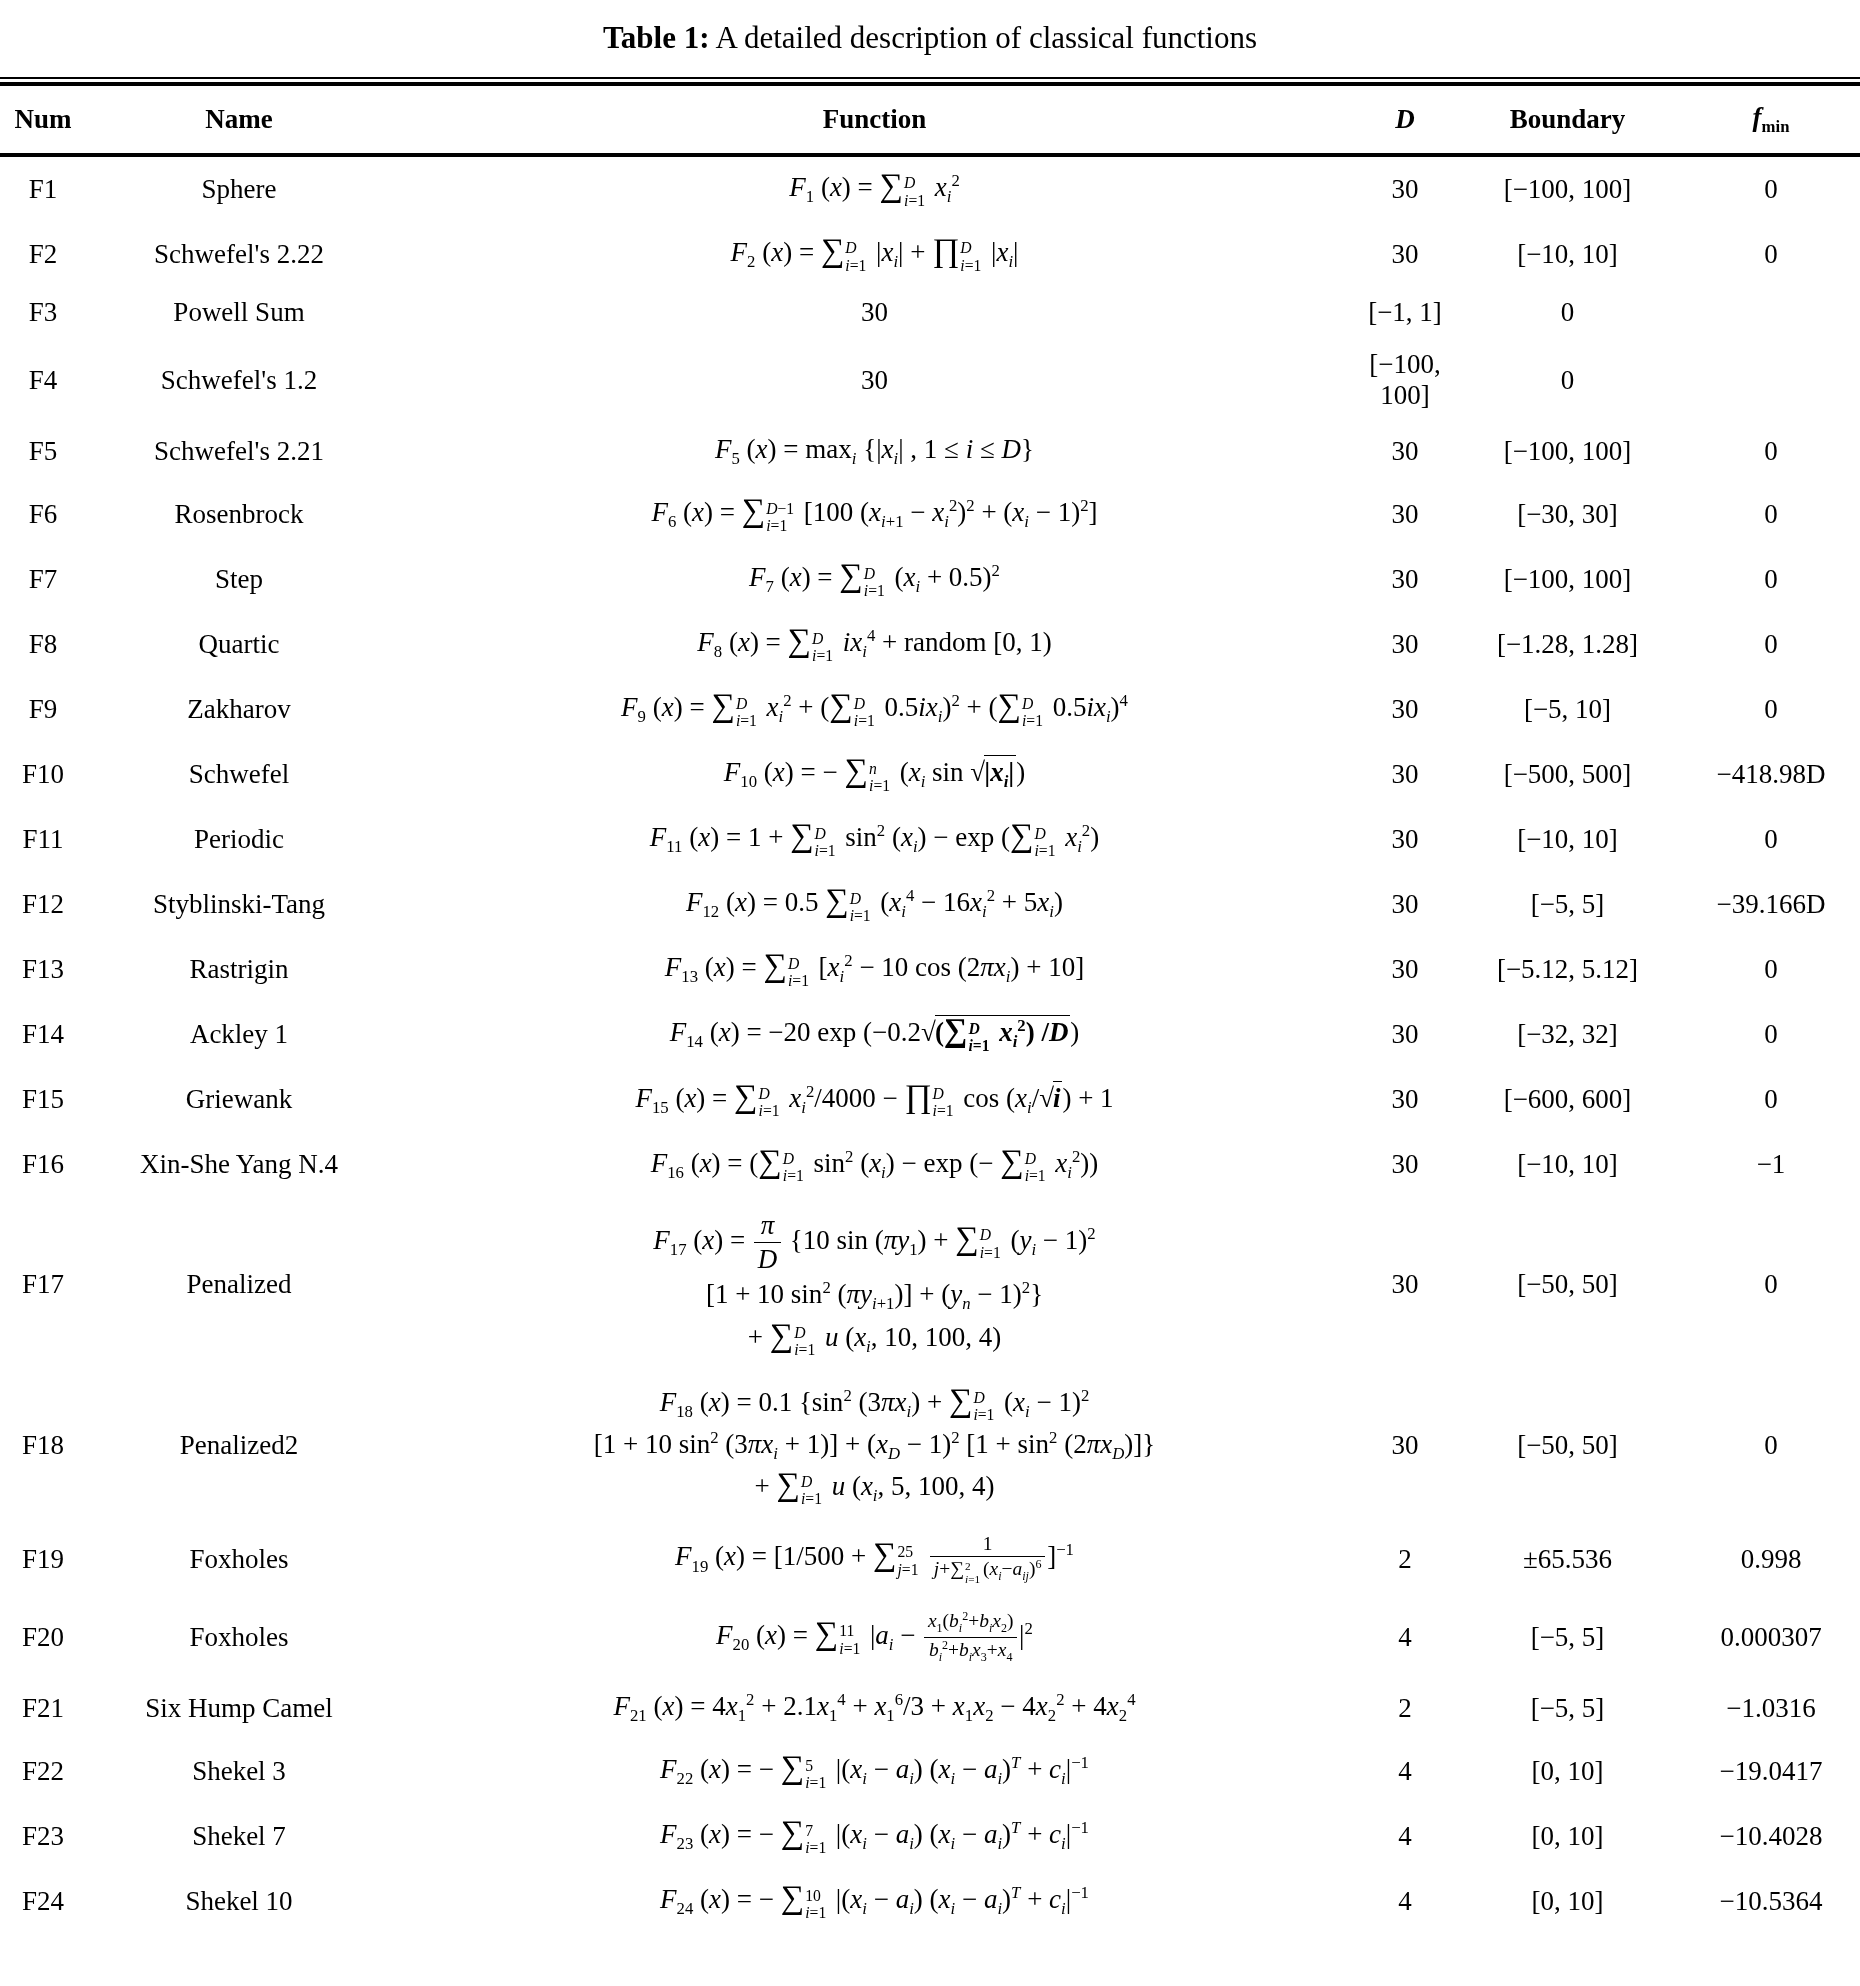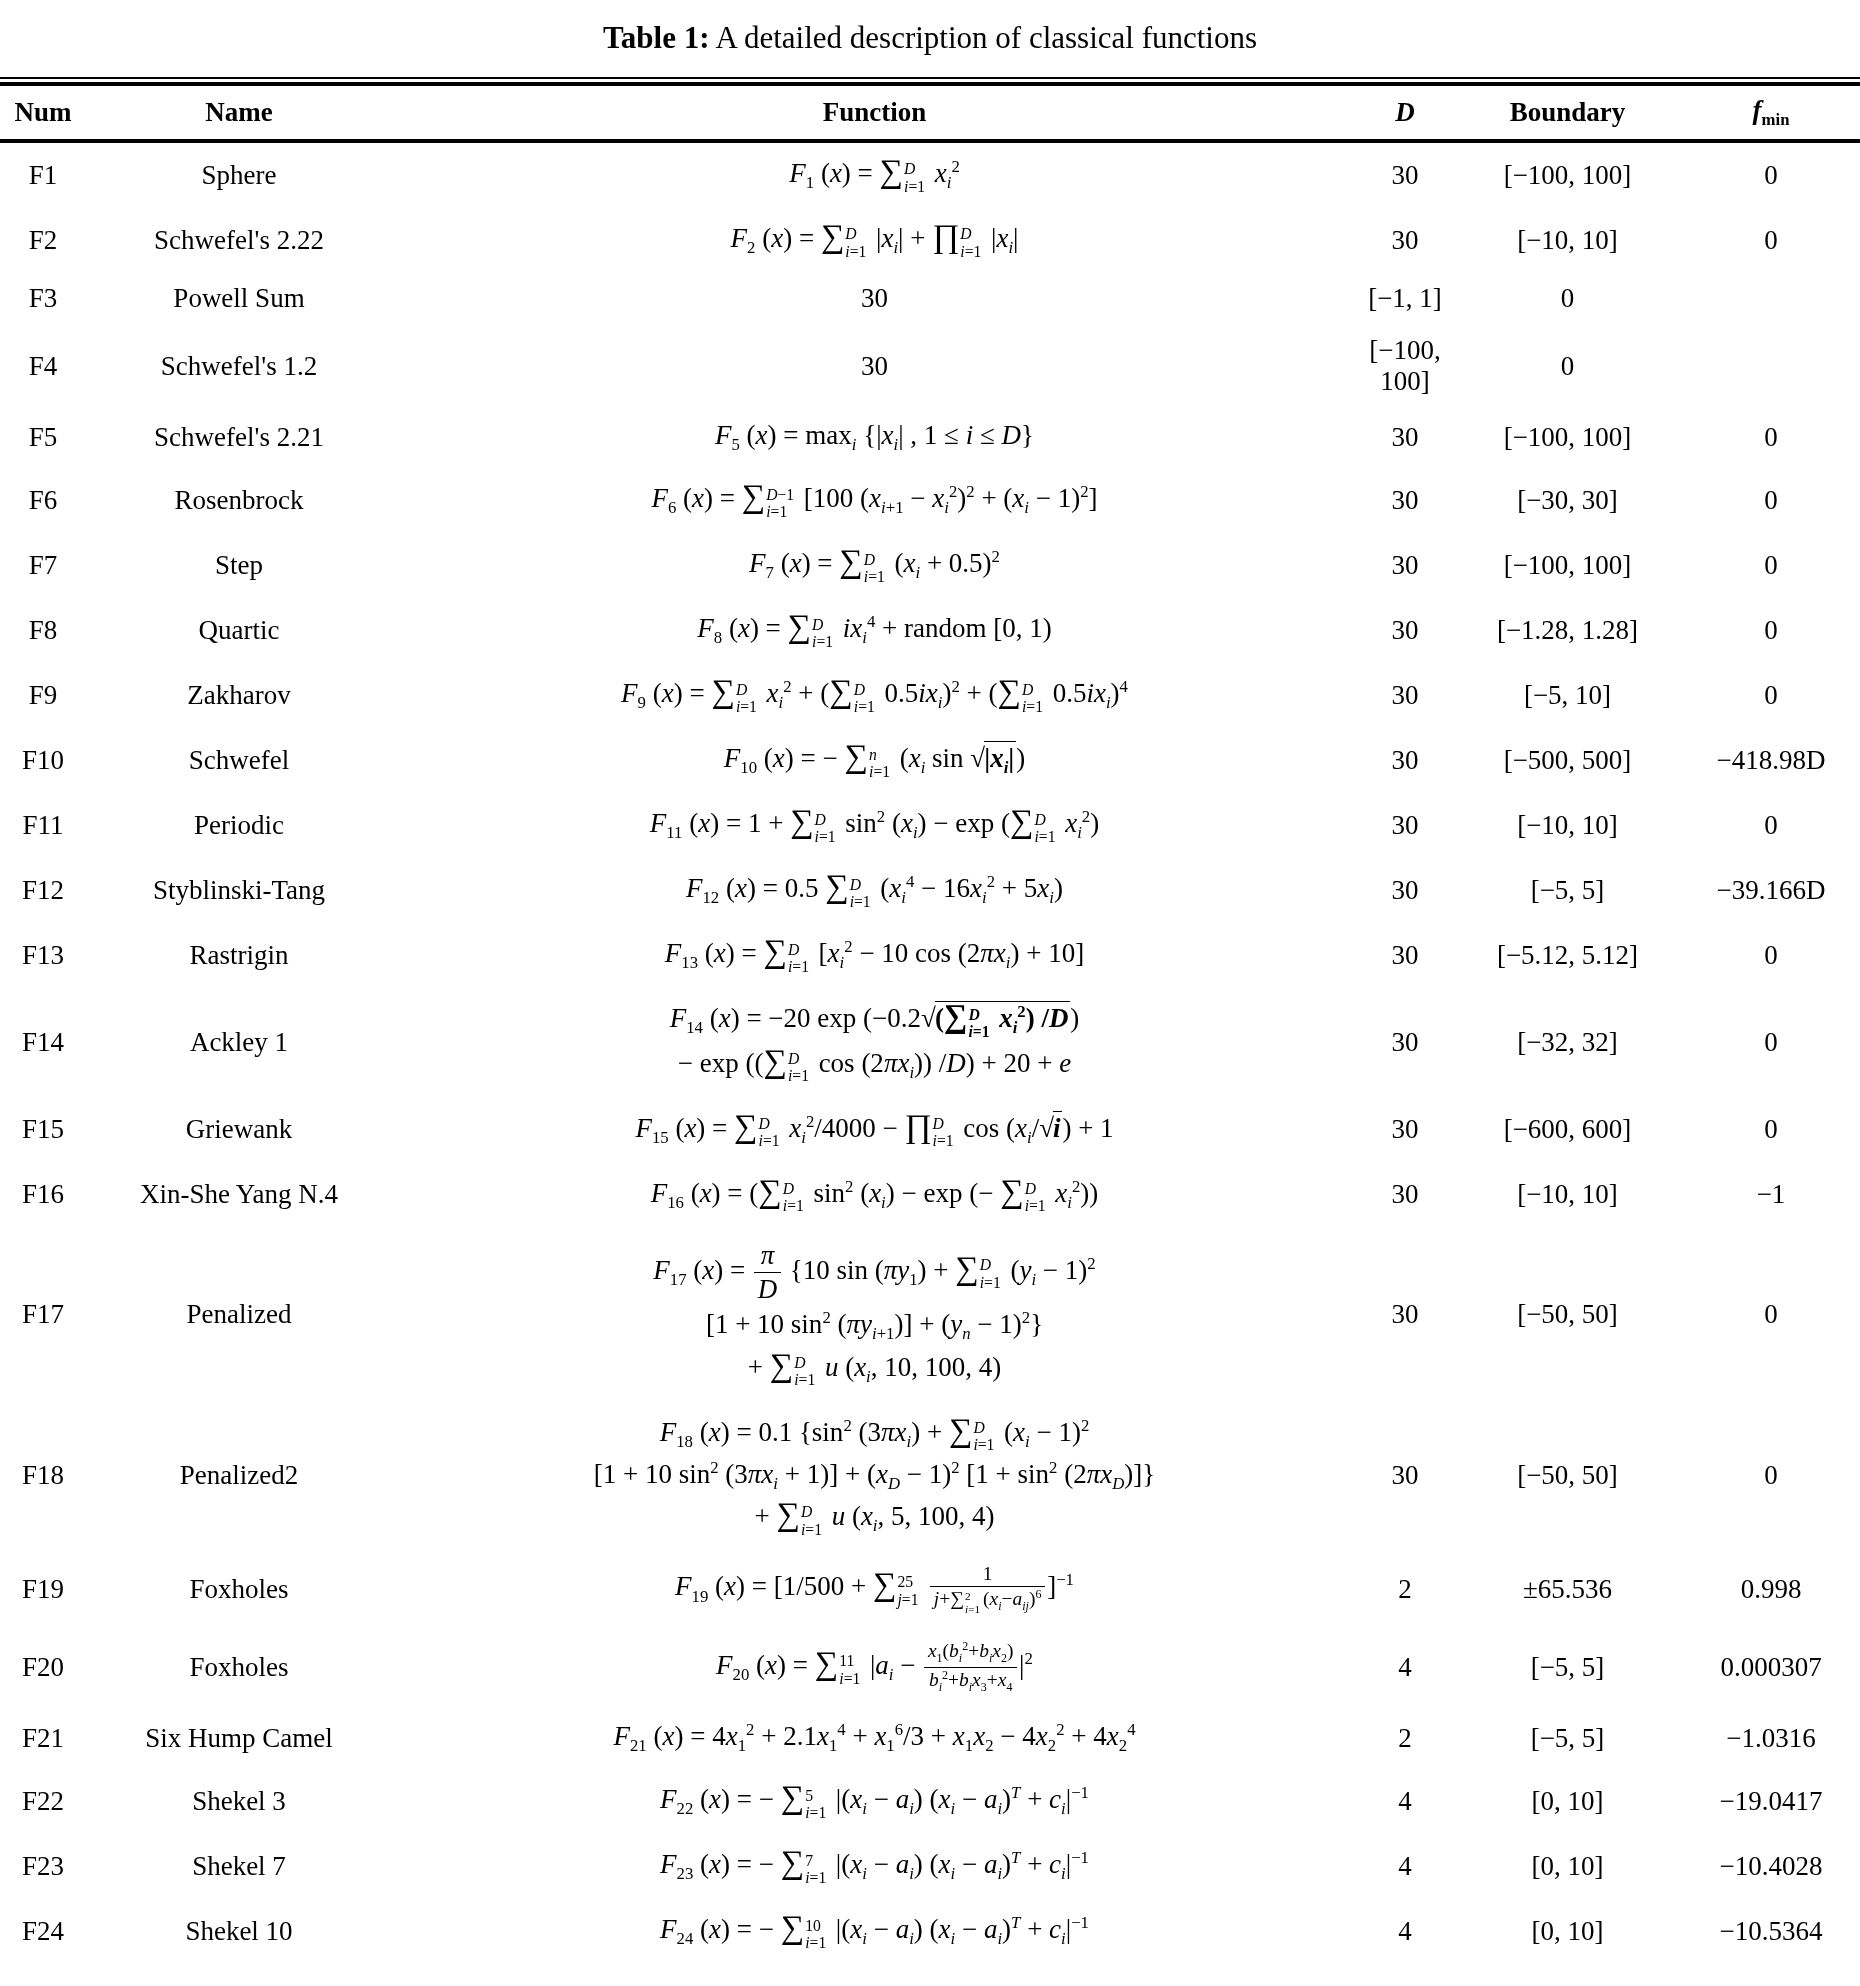--- a/index.html
+++ b/index.html
@@ -16,21 +16,21 @@
   .title .tlabel{font-weight:bold;}
   .rule{background:#000;width:100%;}
   .rule.r2{height:1.9px;}
   .rule.r4{height:3.8px;}
   .gap2{height:2.9px;background:#fff;}
   .grid{
     display:grid;
     grid-template-columns:86px 306px 965px 96px 229px 178px;
     align-items:center;
   }
-  .thead{font-weight:bold;padding:9px 0;}
+  .thead{font-weight:bold;padding:16px 0;}
   .th,.td{text-align:center;}
   .th.d-col i{font-weight:bold;}
   .tr{padding:10.5px 0;}
   .fline{text-align:center;padding:1.9px 0;}
   
   .sg{font-size:1.22em;line-height:1;}
   
   .ss{
     display:inline-block;vertical-align:-0.62em;font-size:0.58em;
     line-height:1.12;text-align:left;padding:0 2.9px 0 1px;
@@ -193,21 +193,20 @@
         </div>
         <div class="td">30</div>
         <div class="td">[−5.12, 5.12]</div>
         <div class="td">0</div>
       </div>
       <div class="grid tr">
         <div class="td">F14</div>
         <div class="td">Ackley 1</div>
         <div class="td">
           <div class="fline"><i>F</i><sub>14</sub> (<i>x</i>) = −20 exp (−0.2<span class="rt">√</span><span class="sq">(<span class="sg">∑</span><span class="ss"><span><i>D</i></span><br><span><i>i</i>=1</span></span> <i>x</i><sub><i>i</i></sub><sup>2</sup>) /<i>D</i></span>)</div>
-          <div class="fline">− exp ((<span class="sg">∑</span><span class="ss"><span><i>D</i></span><br><span><i>i</i>=1</span></span> cos (2<i>πx</i><sub><i>i</i></sub>)) /<i>D</i>) + 20 + <i>e</i></div>
         </div>
         <div class="td">30</div>
         <div class="td">[−32, 32]</div>
         <div class="td">0</div>
       </div>
       <div class="grid tr">
         <div class="td">F15</div>
         <div class="td">Griewank</div>
         <div class="td">
           <div class="fline"><i>F</i><sub>15</sub> (<i>x</i>) = <span class="sg">∑</span><span class="ss"><span><i>D</i></span><br><span><i>i</i>=1</span></span> <i>x</i><sub><i>i</i></sub><sup>2</sup>/4000 − <span class="sg">∏</span><span class="ss"><span><i>D</i></span><br><span><i>i</i>=1</span></span> cos (<i>x</i><sub><i>i</i></sub>/<span class="rt">√</span><span class="sq"><i>i</i></span>) + 1</div>

